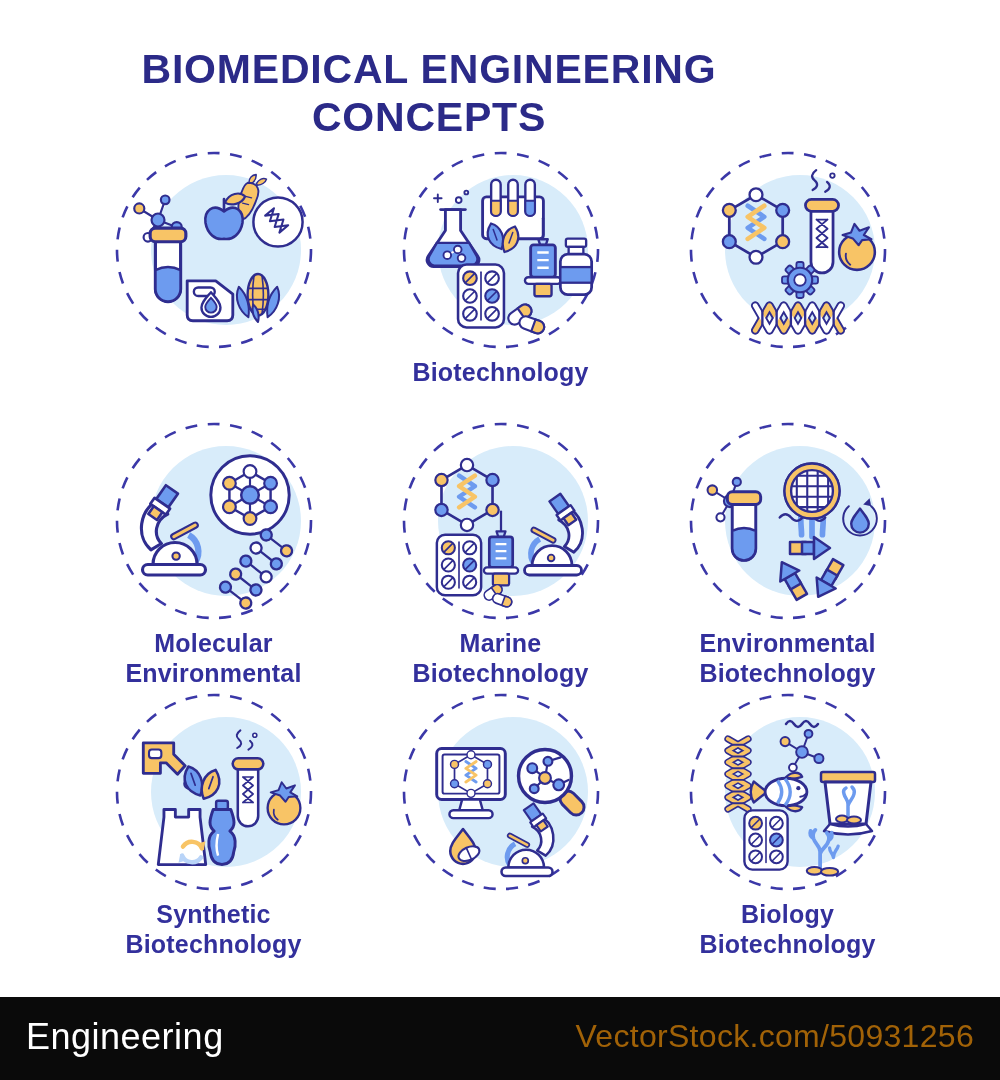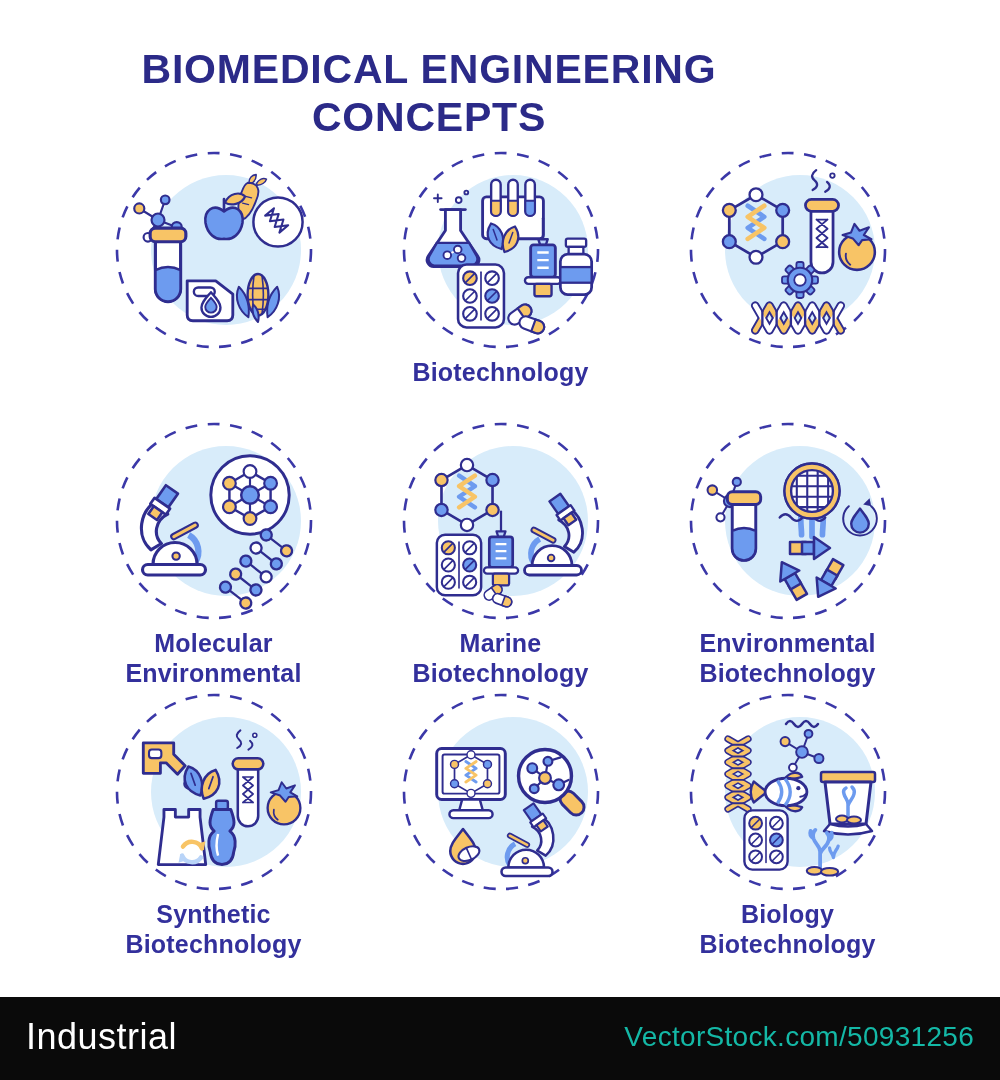--- a/index.html
+++ b/index.html
@@ -21,21 +21,21 @@
   figure.card figcaption{
     margin-top:0px;text-align:center;font-size:25px;font-weight:700;
     line-height:1.18;color:#33309c;white-space:pre-line;letter-spacing:0.2px;
   }
   footer.bar{
     position:absolute;left:0;top:997px;width:1000px;height:83px;
     background:#0a0a0a;display:flex;align-items:center;justify-content:space-between;
     box-sizing:border-box;padding:0 26px 4px 26px;
   }
   footer.bar .brand{color:#ffffff;font-size:36px;font-weight:400;letter-spacing:0.5px;}
-  footer.bar .url{color:#14b8a6;font-size:28px;font-weight:400;letter-spacing:0.3px;}
+  footer.bar .url{color:#a16207;font-size:32px;font-weight:400;letter-spacing:0.3px;}
 </style>
 </head>
 <body>
 
 <div class="page">
   <h1 class="title">BIOMEDICAL ENGINEERING
 CONCEPTS</h1>
   <div class="grid" id="grid">
       <figure class="card">
         <svg viewBox="0 0 212 212">
@@ -578,16 +578,16 @@
    <path d="M12 10 C12 4 16 2 17 -2 M12 10 C11 5 8 4 8 0" fill="none" stroke="#6d9bef" stroke-width="3.5" stroke-linecap="round"></path>
    <ellipse cx="-8" cy="24" rx="8" ry="4" fill="#f8c466" stroke="#2f2d8f" stroke-width="2.2" stroke-linecap="round" stroke-linejoin="round"></ellipse>
    <ellipse cx="8" cy="25" rx="9" ry="4" fill="#f8c466" stroke="#2f2d8f" stroke-width="2.2" stroke-linecap="round" stroke-linejoin="round"></ellipse>
           </g>
         </svg>
     <figcaption>Biology
 Biotechnology</figcaption>
       </figure>
     </div>
   <footer class="bar">
-    <span class="brand">Industrial</span>
+    <span class="brand">Engineering</span>
     <span class="url">VectorStock.com/50931256</span>
   </footer>
 </div>
 
 </body></html>

